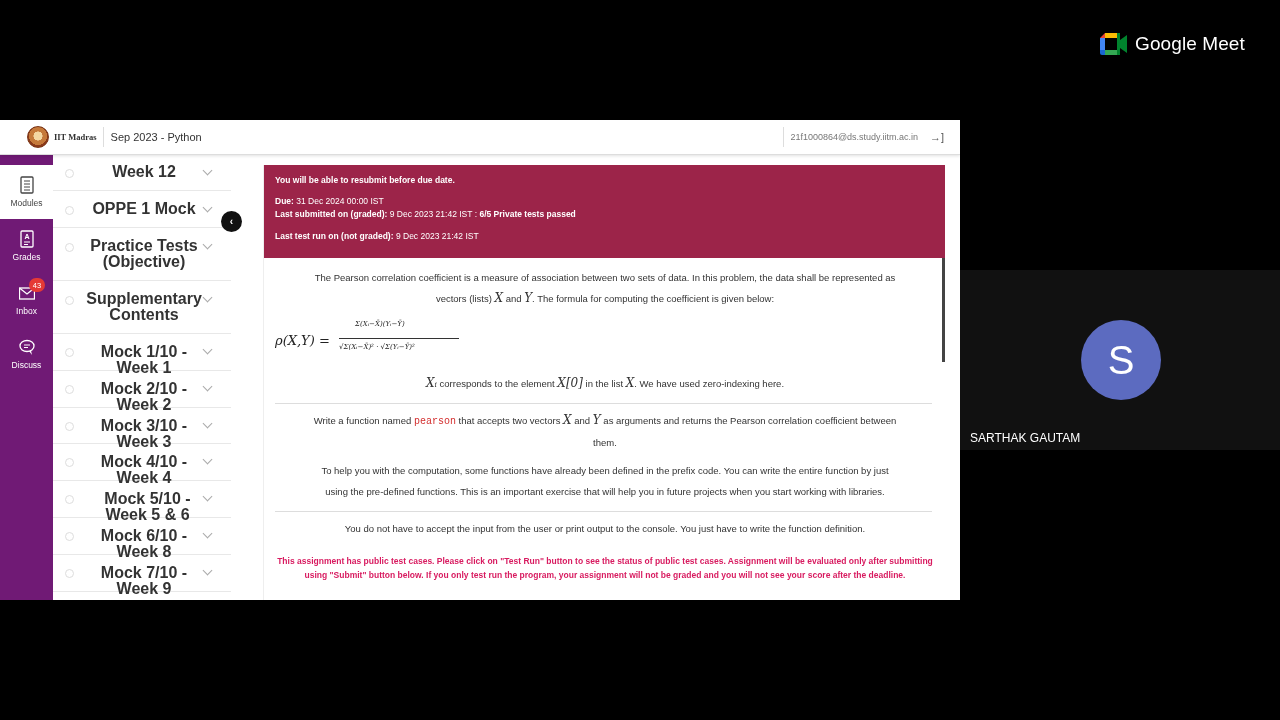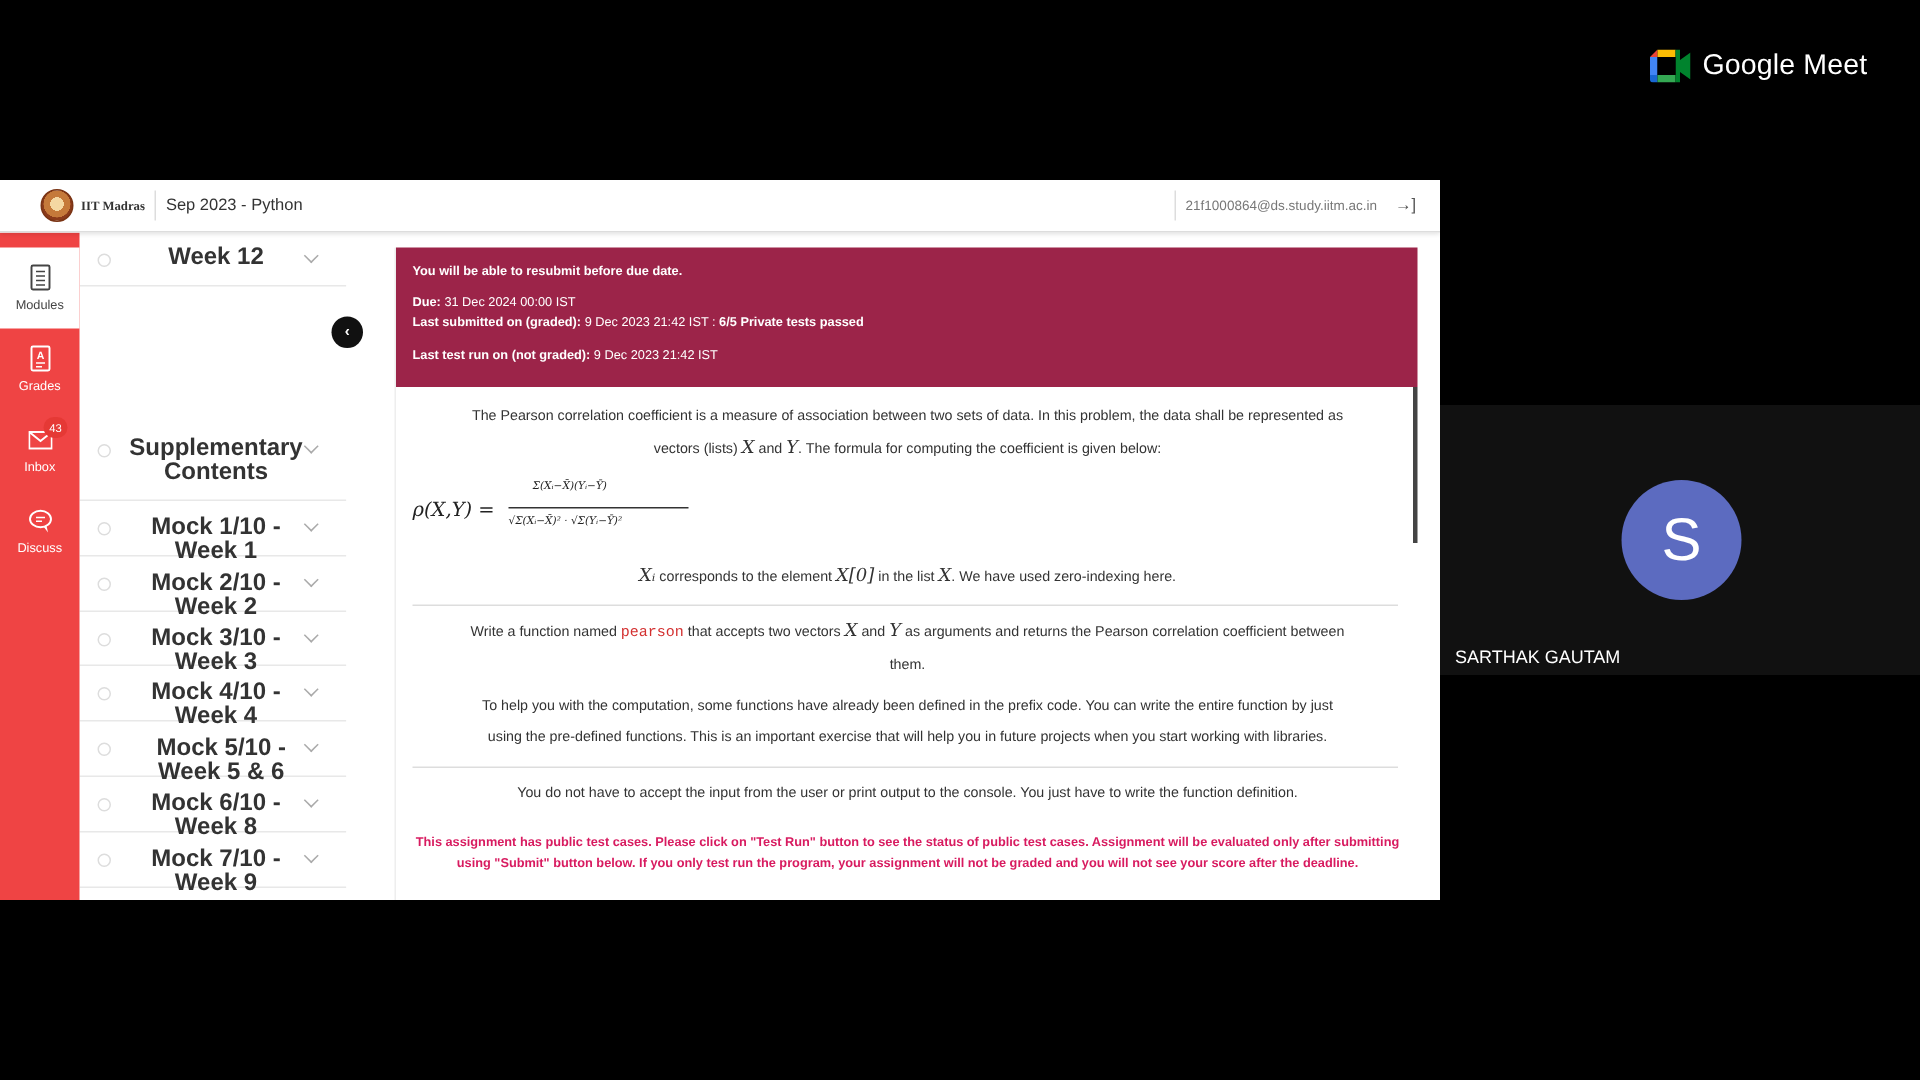--- a/index.html
+++ b/index.html
@@ -20,21 +20,21 @@
     .topbar { position: absolute; left: 0; top: 0; width: 960px; height: 35px; background: #fff; border-bottom: 1px solid #ddd; box-shadow: 0 1px 3px rgba(0,0,0,0.12); display: flex; align-items: center; z-index: 3; }
     .logo-badge { margin-left: 27px; width: 22px; height: 22px; border-radius: 50%; background: radial-gradient(circle at 50% 45%, #f4d7a2 0 30%, #c5793a 31% 60%, #8b3a1a 61%); border: 1px solid #7a3414; }
     .logo-text { margin-left: 5px; font-family: "Liberation Serif", serif; font-size: 8.5px; font-weight: bold; color: #333; }
     .topbar-divider { width: 1px; height: 20px; background: #ddd; margin-left: 6px; }
     .course-title { margin-left: 7px; font-size: 11px; color: #333; }
     .topbar-right { margin-left: auto; display: flex; align-items: center; height: 100%; }
     .topbar-divider2 { width: 1px; height: 20px; background: #ddd; margin-right: 6px; }
     .user-email { font-size: 9px; color: #777; margin-right: 12px; }
     .logout-icon { font-size: 11px; color: #555; margin-right: 16px; }
 
-    .leftnav { position: absolute; left: 0; top: 35px; width: 53px; height: 445px; background: #ef4444; z-index: 2; }
+    .leftnav { position: absolute; left: 0; top: 35px; width: 53px; height: 445px; background: #701a75; z-index: 2; }
     .nav-item { position: absolute; left: 0; width: 53px; height: 54px; display: flex; flex-direction: column; align-items: center; justify-content: center; color: #fff; font-size: 8.5px; }
     .nav-item.active { background: #fff; color: #444; }
     .nav-icon { width: 16px; height: 18px; margin-bottom: 4px; position: relative; }
     .nav-badge { position: absolute; left: 29px; top: 123px; width: 16px; height: 14px; border-radius: 7px; background: #e53935; color: #fff; font-size: 7.5px; display: flex; align-items: center; justify-content: center; }
 
     .modlist { position: absolute; left: 53px; top: 35px; width: 178px; height: 445px; background: #fff; overflow: hidden; }
     .mod-item { position: absolute; left: 0; width: 178px; border-bottom: 1px solid #e8e8e8; display: flex; align-items: center; }
     .mod-radio { position: absolute; left: 12px; width: 9px; height: 9px; border-radius: 50%; border: 1.5px solid #ddd; }
     .mod-label { position: absolute; left: 32px; font-size: 16px; font-weight: bold; color: #333; line-height: 16px; width: 118px; }
     .mod-chev { position: absolute; left: 151px; width: 7px; height: 7px; border-right: 1px solid #aaa; border-bottom: 1px solid #aaa; transform: rotate(45deg); }
@@ -147,20 +147,30 @@
     </div>
 
   </div>
 
   <div class="modlist">
     <div class="mod-item" style="top:-1px;height:37px;">
       <div class="mod-radio" style="top:15px;"></div>
       <span class="mod-label" style="top:10px;">Week 12</span>
       <div class="mod-chev" style="top:13px;"></div>
     </div>
+    <div class="mod-item" style="top:36px;height:37px;">
+      <div class="mod-radio" style="top:15px;"></div>
+      <span class="mod-label" style="top:10px;">OPPE 1 Mock</span>
+      <div class="mod-chev" style="top:13px;"></div>
+    </div>
+    <div class="mod-item" style="top:73px;height:53px;">
+      <div class="mod-radio" style="top:15px;"></div>
+      <span class="mod-label" style="top:10px;">Practice Tests (Objective)</span>
+      <div class="mod-chev" style="top:13px;"></div>
+    </div>
     <div class="mod-item" style="top:126px;height:53px;">
       <div class="mod-radio" style="top:15px;"></div>
       <span class="mod-label" style="top:10px;">Supplementary Contents</span>
       <div class="mod-chev" style="top:13px;"></div>
     </div>
     <div class="mod-item" style="top:179px;height:37px;">
       <div class="mod-radio" style="top:14px;"></div>
       <span class="mod-label" style="top:10px;">Mock 1/10 - Week 1</span>
       <div class="mod-chev" style="top:12px;"></div>
     </div>

